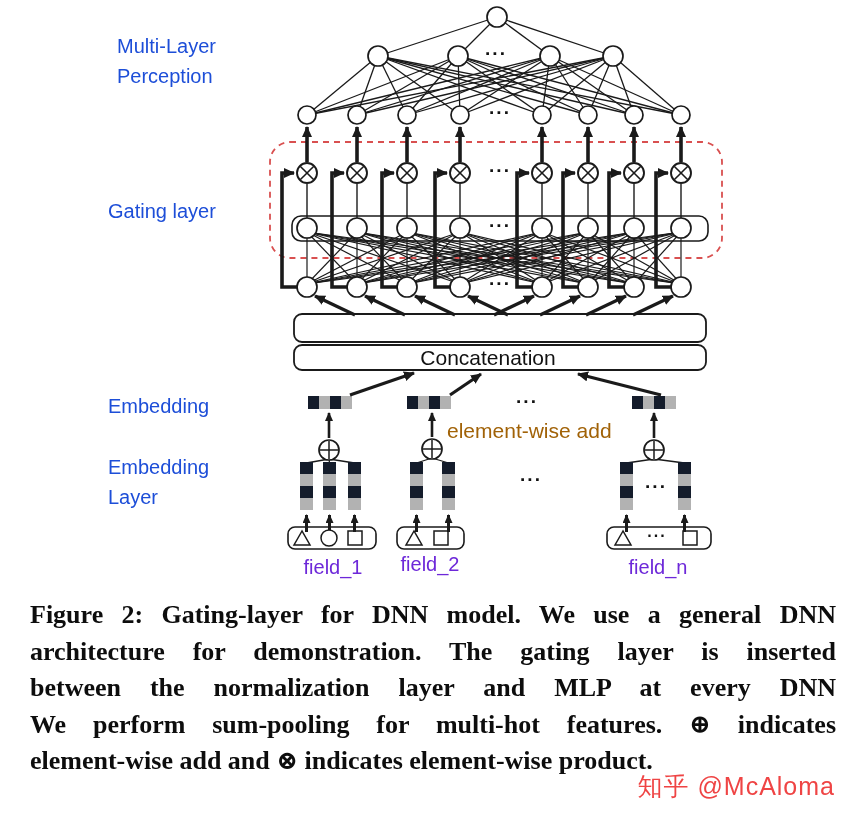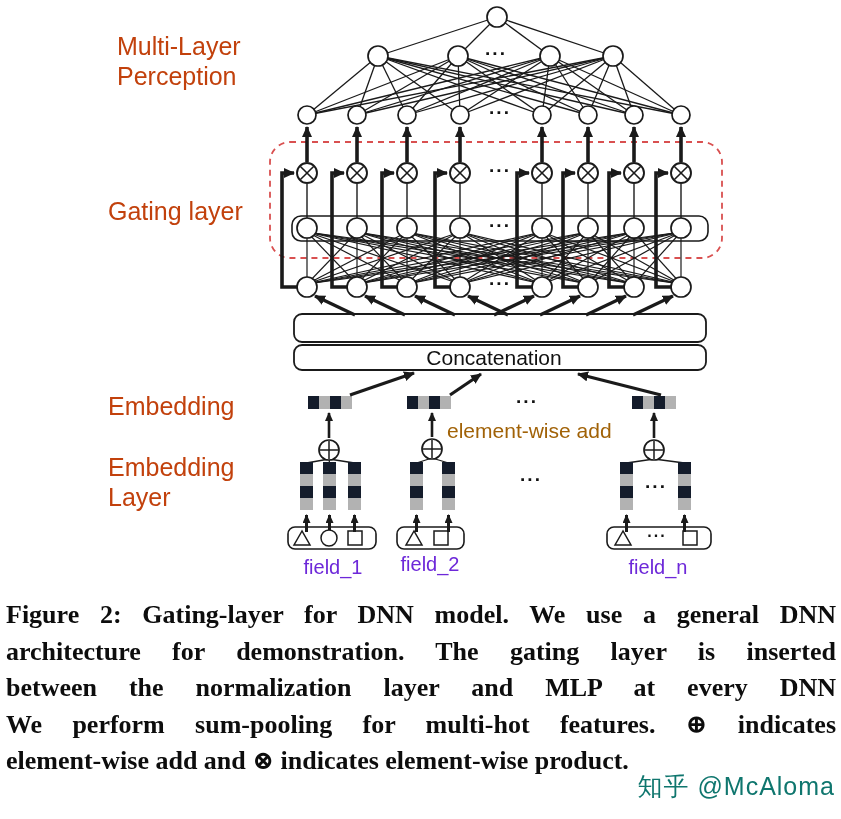--- a/index.html
+++ b/index.html
@@ -1,32 +1,32 @@
 <!DOCTYPE html>
 <html><head>
 <meta charset="utf-8">
 <style>
   html,body{margin:0;padding:0;background:#ffffff;}
   body{width:841px;height:819px;position:relative;overflow:hidden;
        font-family:"Liberation Sans",sans-serif;color:#111;}
   .figure{position:absolute;left:0;top:0;width:841px;height:585px;}
   #diagram{position:absolute;left:0;top:0;}
-  .lbl{position:absolute;font-size:25px;line-height:30px;color:#c2410c;white-space:pre;}
+  .lbl{position:absolute;font-size:20px;line-height:30px;color:#1d4ed8;white-space:pre;}
   .boxtext{position:absolute;font-size:21px;color:#111;text-align:center;}
   .dots{position:absolute;font-weight:bold;font-size:19px;letter-spacing:2px;color:#111;
         transform:translateX(-50%);white-space:nowrap;}
   .fieldlbl{position:absolute;font-size:20px;color:#6d28d9;text-align:center;width:120px;
         transform:translateX(-50%);}
   .ewa{position:absolute;font-size:21px;color:#a16207;}
   .caption{position:absolute;left:6px;right:5px;top:597px;
         font-family:"Liberation Serif","DejaVu Serif",serif;font-weight:bold;
         font-size:26px;line-height:36.5px;color:#0d0d0d;}
-  .cap-line{text-align:justify;text-align-last:justify;}
+  .cap-line{text-align:justify;text-align-last:justify;margin-left:24px;}
   .cap-line.last{text-align-last:left;}
-  .watermark{position:absolute;right:6px;top:770px;font-size:25px;color:#0f766e;
+  .watermark{position:absolute;right:6px;top:770px;font-size:25px;color:#ef4444;
         font-family:"Liberation Sans",sans-serif;z-index:5;letter-spacing:1px;}
 </style>
 </head>
 <body>
 
 <div class="figure">
   <svg id="diagram" width="841" height="585" viewBox="0 0 841 585">
     <defs>
       <marker id="ah" markerUnits="userSpaceOnUse" markerWidth="14" markerHeight="12" refX="10" refY="5" orient="auto">
         <path d="M0,0 L11,5 L0,10 z" fill="#1a1a1a"></path>
@@ -339,21 +339,21 @@
         <path d="M623,531 L615,545 L631,545 z" fill="none" stroke="#1a1a1a" stroke-width="1.5"></path>
         <rect x="683" y="531" width="14" height="14" fill="none" stroke="#1a1a1a" stroke-width="1.5"></rect>
       </g>
     </svg>
 
   <div class="lbl" style="left:117px;top:31px;"><span>Multi-Layer</span><br><span>Perception</span></div>
   <div class="lbl" style="left:108px;top:196px;">Gating layer</div>
   <div class="lbl" style="left:108px;top:391px;">Embedding</div>
   <div class="lbl" style="left:108px;top:452px;"><span>Embedding</span><br><span>Layer</span></div>
 
-  <div class="boxtext" style="left:288px;top:346px;width:412px;">Concatenation</div>
+  <div class="boxtext" style="left:282px;top:346px;width:412px;">Concatenation</div>
 
   <div class="ewa" style="left:447px;top:419px;">element-wise add</div>
 
   <div class="fieldlbl" style="left:333px;top:556px;">field_1</div>
   <div class="fieldlbl" style="left:430px;top:553px;">field_2</div>
   <div class="fieldlbl" style="left:658px;top:556px;">field_n</div>
 
   <div class="dots" style="left:496px;top:38px;">...</div>
   <div class="dots" style="left:500px;top:97px;">...</div>
   <div class="dots" style="left:500px;top:155px;">...</div>

